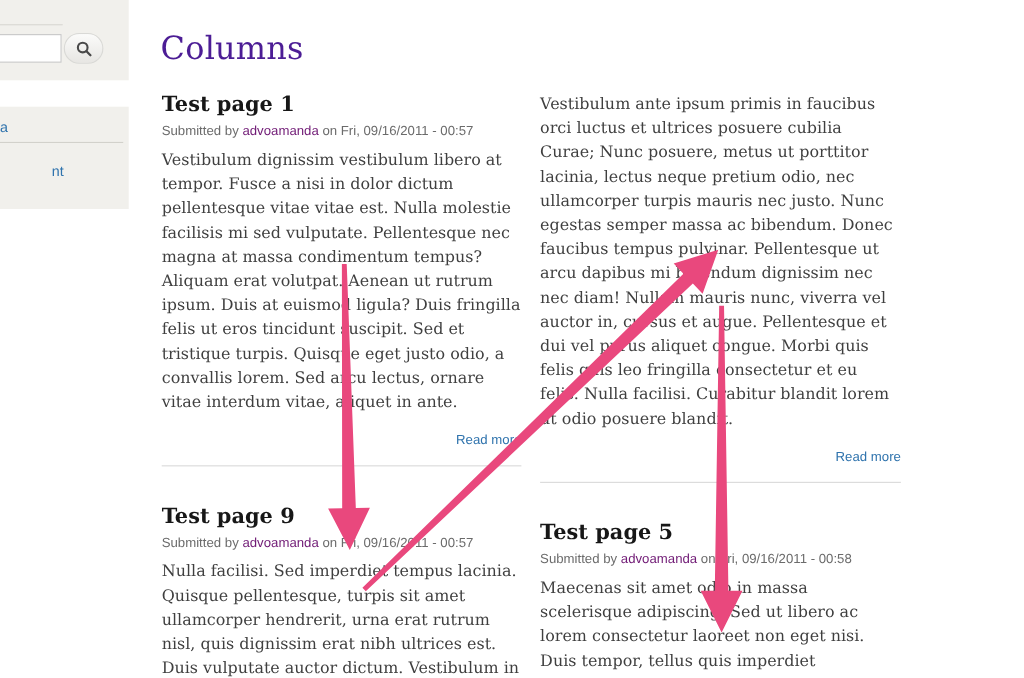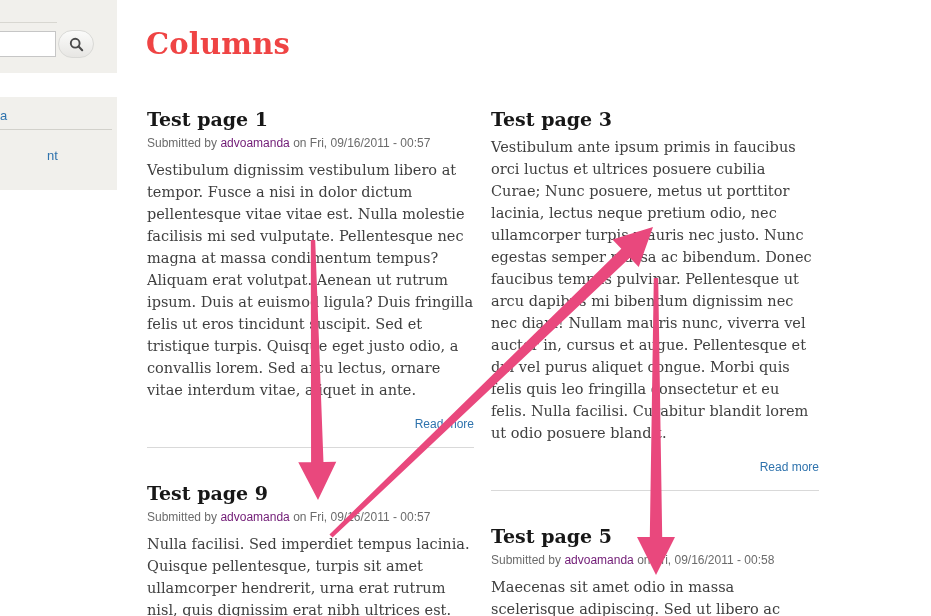--- a/index.html
+++ b/index.html
@@ -42,31 +42,31 @@
   }
   #sb-menu .menu-rule {
     position:absolute; left:0; top:32px; width:112px;
     border-top:1px solid #d2d1cb;
   }
 
   
   #page-title {
     position:absolute; left:146px; top:27px;
     font-family:"DejaVu Serif", serif;
-    font-size:29px; font-weight:700; color:#ef4444;
+    font-size:29px; font-weight:400; color:#4c1d95;
     letter-spacing:0.2px;
   }
   .col { position:absolute; top:84px; }
   #col-left  { left:147px; width:327px; }
   #col-right { left:491px; width:328px; }
 
   .node-title {
     font-family:"DejaVu Serif", serif;
     font-size:19px; font-weight:bold; color:#171717;
-    margin:24px 0 6px 0;
+    margin:0 0 6px 0;
   }
   .meta {
     font-size:12px; color:#6b6b6b; margin:0 0 9px 0;
   }
   .meta a { color:#701a75; }
   .body-text {
     font-family:"DejaVu Serif", serif;
     font-size:14.5px; line-height:22px; color:#3f3f3f;
     margin:0;
   }
@@ -132,21 +132,20 @@
       <span>on Fri, 09/16/2011 - 00:57</span>
     </p>
     <p class="body-text">Nulla facilisi. Sed imperdiet tempus lacinia. Quisque pellentesque, turpis sit amet ullamcorper hendrerit, urna erat rutrum nisl, quis dignissim erat nibh ultrices est. Duis vulputate auctor dictum. Vestibulum in metus nulla, ac rhoncus felis. Integer vel purus sit amet sem tempus interdum. Praesent</p>
   </article>
 
 </div>
 
 <div class="col" id="col-right">
 
   <article>
-    <h2 class="node-title">Test page 3</h2>
     <p class="body-text">Vestibulum ante ipsum primis in faucibus orci luctus et ultrices posuere cubilia Curae; Nunc posuere, metus ut porttitor lacinia, lectus neque pretium odio, nec ullamcorper turpis mauris nec justo. Nunc egestas semper massa ac bibendum. Donec faucibus tempus pulvinar. Pellentesque ut arcu dapibus mi bibendum dignissim nec nec diam! Nullam mauris nunc, viverra vel auctor in, cursus et augue. Pellentesque et dui vel purus aliquet congue. Morbi quis felis quis leo fringilla consectetur et eu felis. Nulla facilisi. Curabitur blandit lorem ut odio posuere blandit.</p>
     <div class="readmore">
       <a>Read more</a>
     </div>
   </article>
 
   <hr class="sep">
 
   <article>
     <h2 class="node-title">Test page 5</h2>

